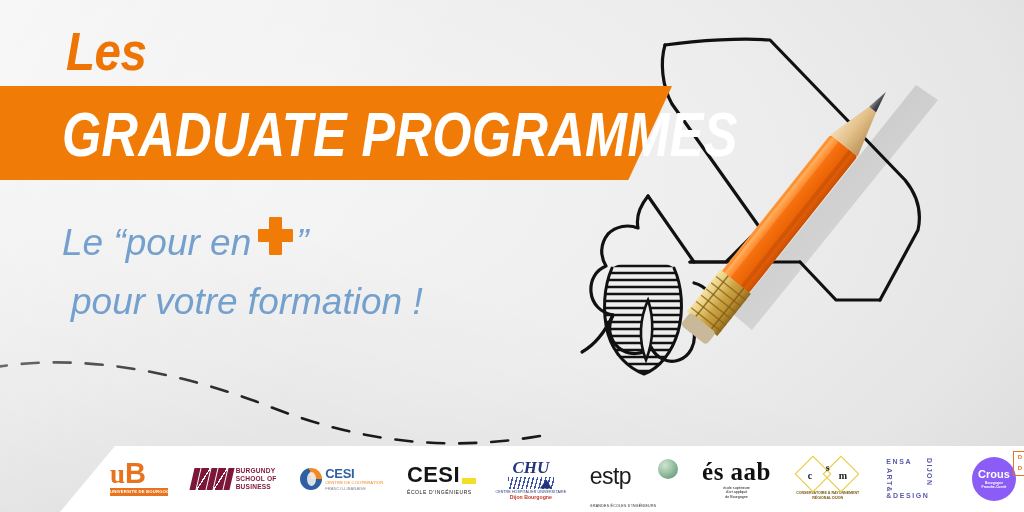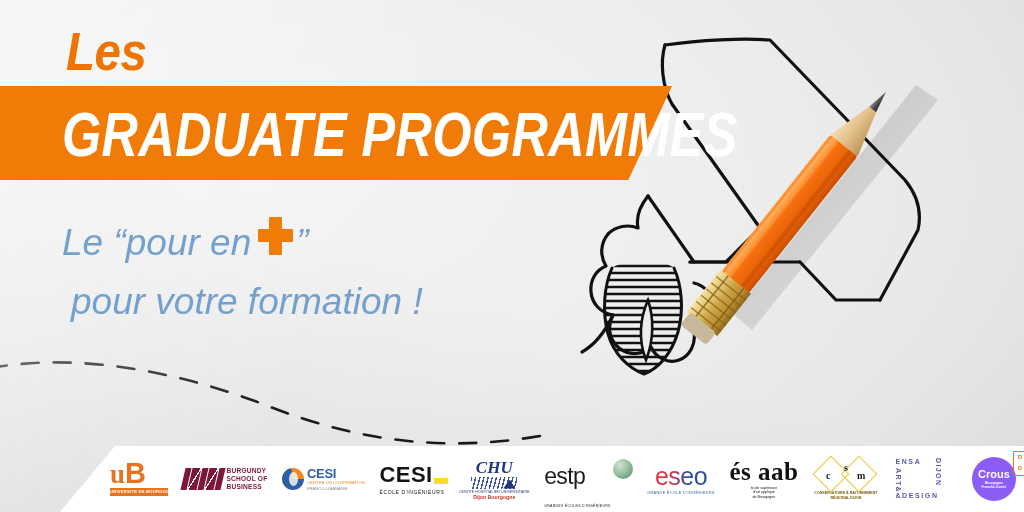--- a/index.html
+++ b/index.html
@@ -727,24 +727,20 @@
       </div>
 
       <div class="logo estp-wrap">
         <div class="estp-col">
           <div class="estp-main">estp</div>
           <div class="estp-sub">GRANDES ÉCOLES D'INGÉNIEURS</div>
         </div>
         <div class="estp-ball"></div>
       </div>
 
-      <div class="logo eseo-wrap">
-        <div class="eseo-main">eseo</div>
-        <div class="eseo-sub">GRANDE ÉCOLE D'INGÉNIEURS</div>
-      </div>
 
       <div class="logo esaab-wrap">
         <div class="esaab-main">és aab</div>
         <div class="esaab-sub">
           <div>école supérieure</div>
           <div>d'art appliqué</div>
           <div>de Bourgogne</div>
         </div>
       </div>
 

